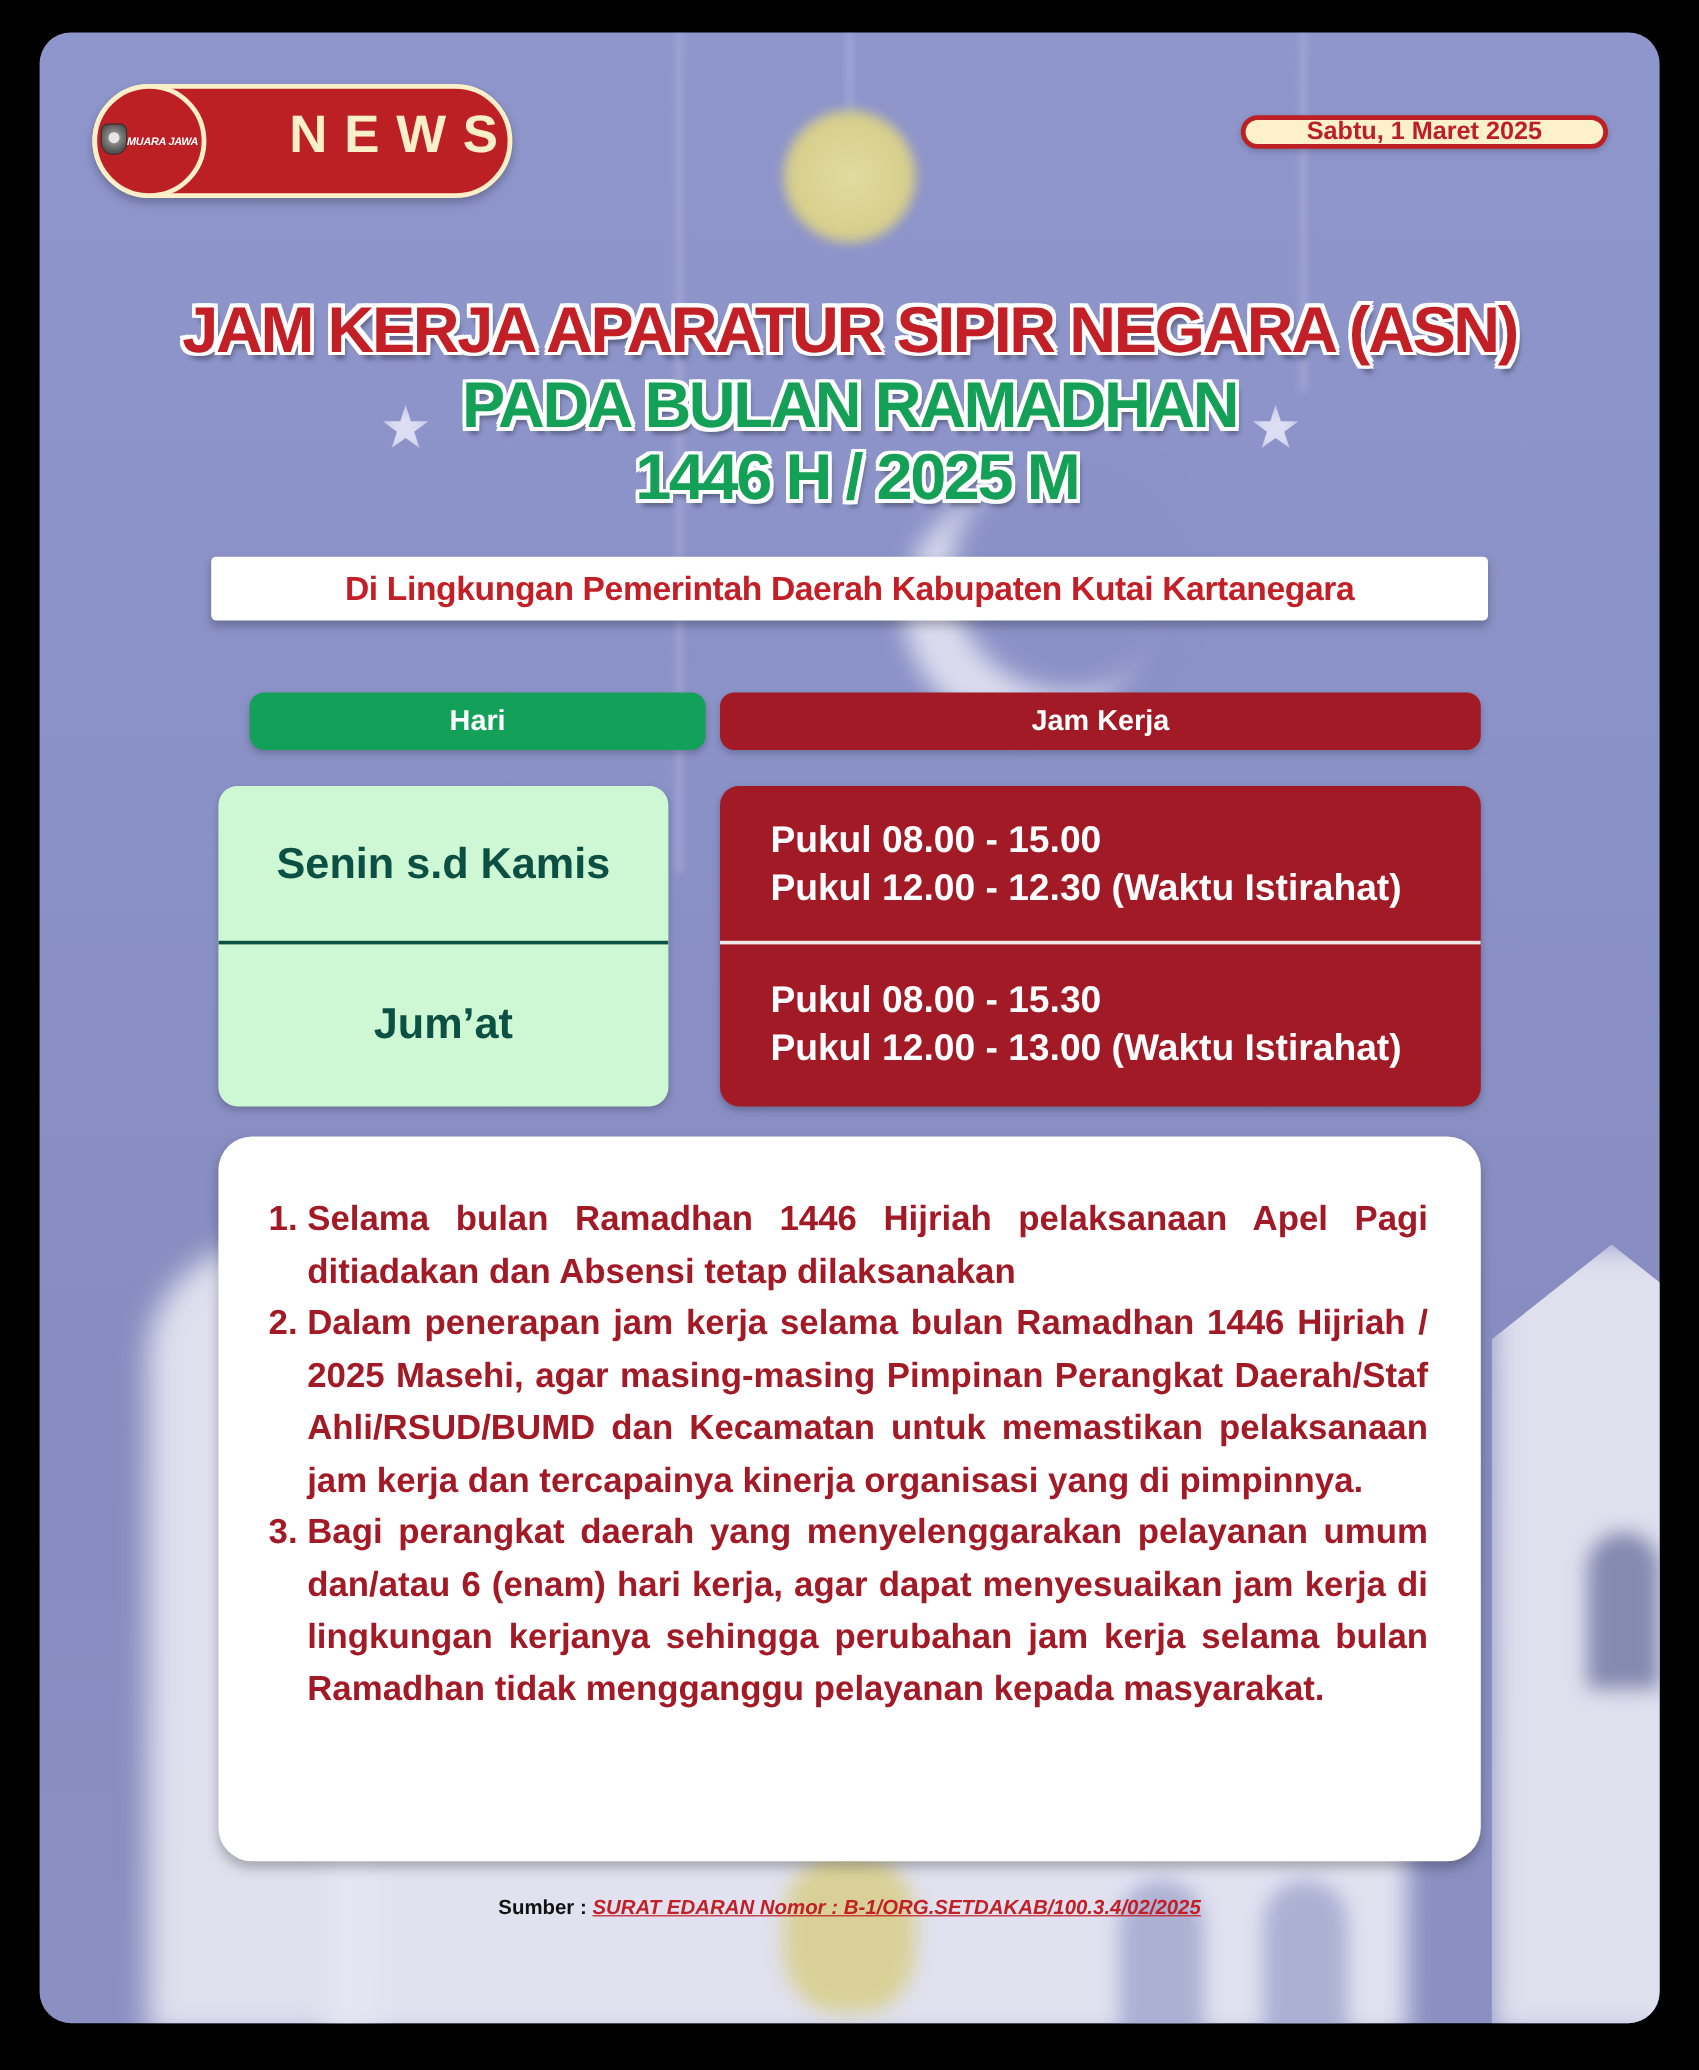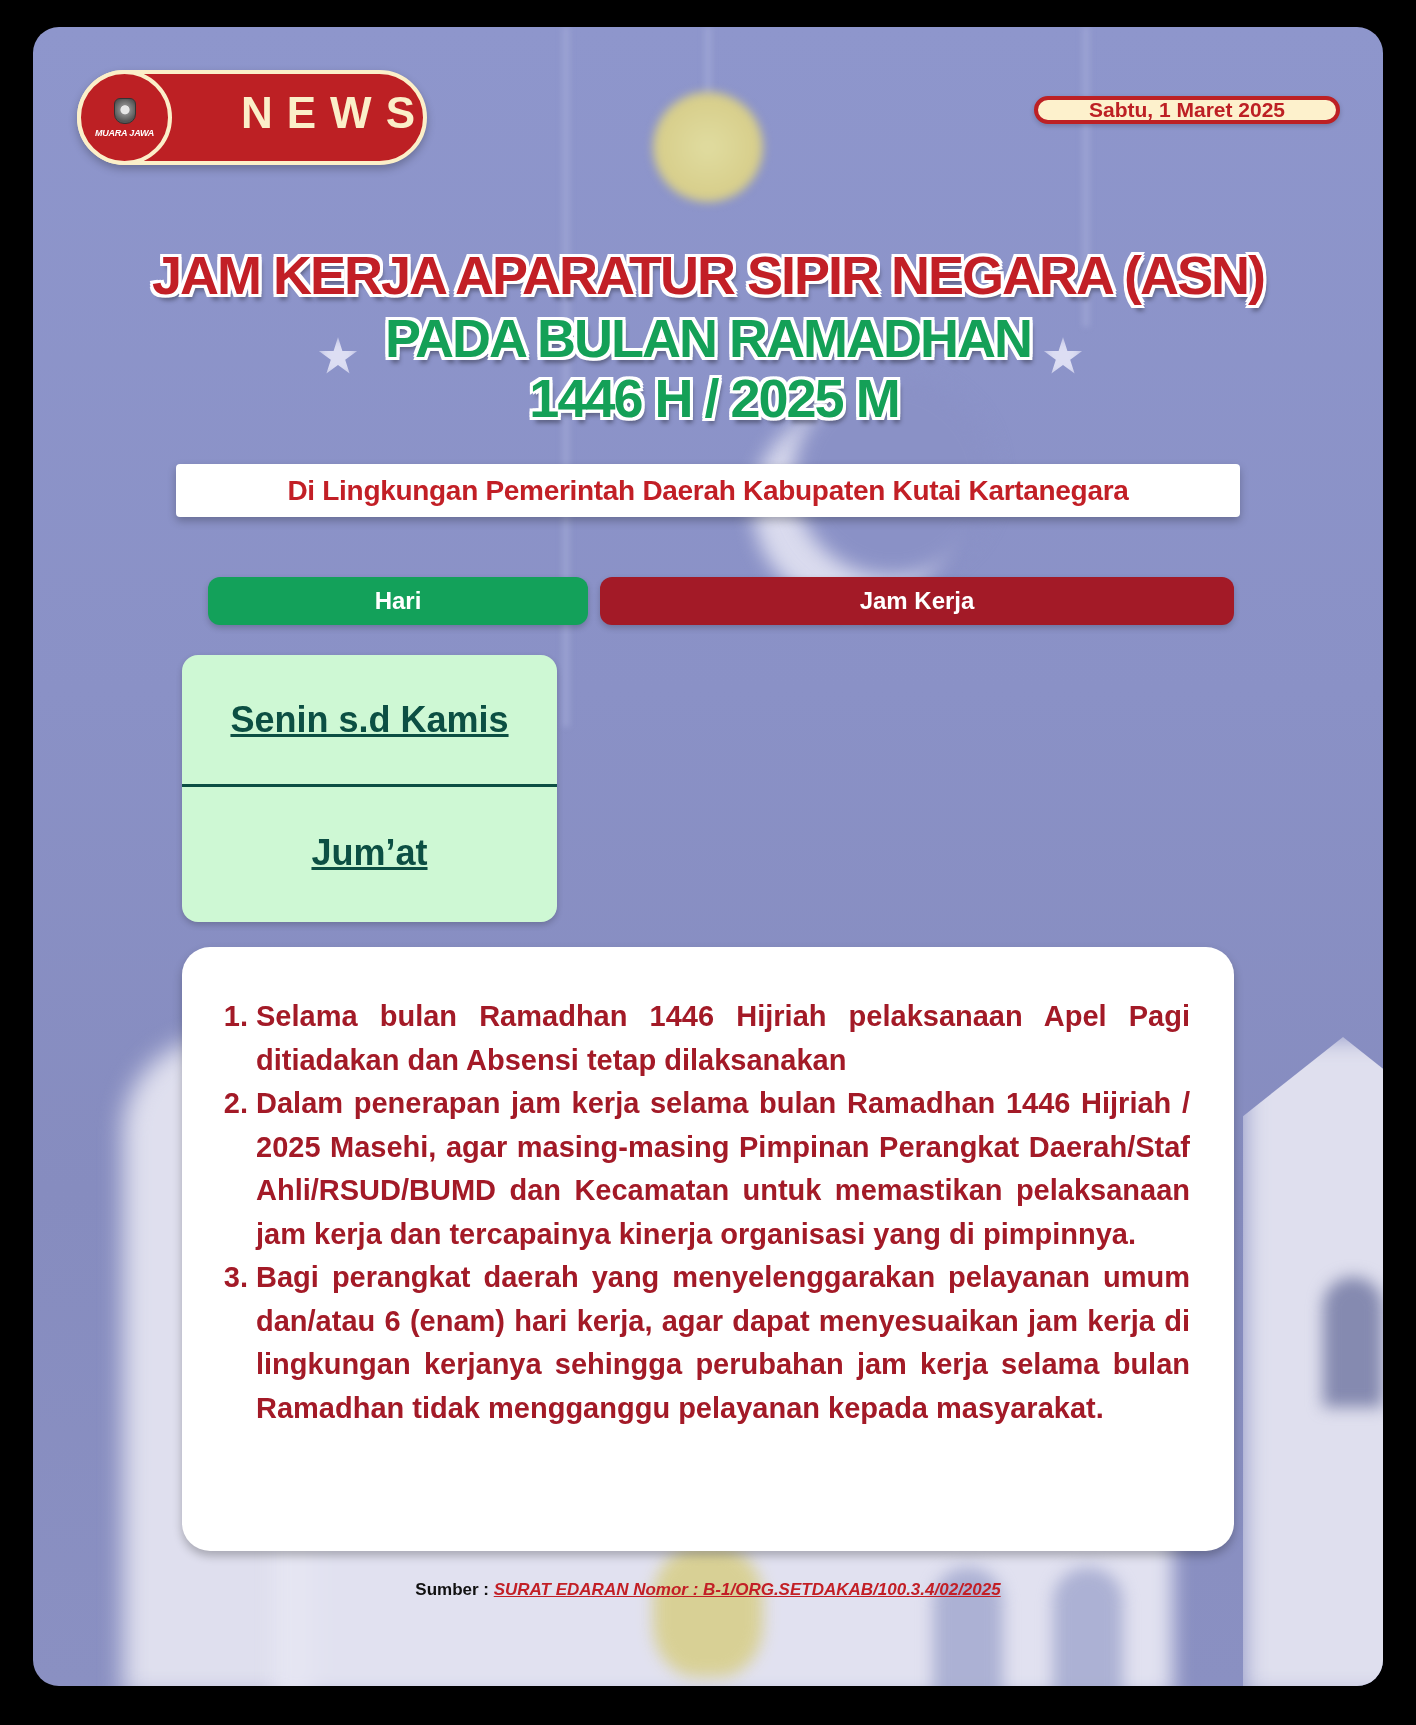--- a/index.html
+++ b/index.html
@@ -39,21 +39,21 @@
 
   
   .news-badge {
     position: absolute; left: 44px; top: 43px; width: 350px; height: 95px;
     background: #bd2024; border: 4px solid #fbefc9; border-radius: 48px;
     box-shadow: 0 4px 8px rgba(0,0,0,.25);
   }
   .logo-circle {
     position: absolute; left: -4px; top: -4px; width: 95px; height: 95px; border-radius: 50%;
     background: #bd2024; border: 4px solid #fbefc9;
-    display: flex; flex-direction: column; align-items: center; justify-content: center;
+    display: flex; flex-direction: row; align-items: center; justify-content: center;
   }
   .logo-emblem { width: 22px; height: 26px; border-radius: 6px 6px 10px 10px;
     background: radial-gradient(circle at 50% 45%, #e6e6e6 0 25%, #888 30%, #555 70%); border: 1px solid #333; margin-bottom: 4px; }
   .logo-text { color: #fff; font-family: "Liberation Sans", sans-serif; font-weight: bold; font-style: italic;
     font-size: 9px; letter-spacing: -0.2px; }
   .news-text { position: absolute; left: 120px; top: 14px; color: #fbefc9;
     font-family: "Liberation Sans", sans-serif; font-weight: bold; font-size: 44px; letter-spacing: 14px; margin-left: 40px; }
 
   .date-pill {
     position: absolute; left: 1001px; top: 69px; width: 306px; height: 28px;
@@ -84,21 +84,21 @@
   .hdr { position: absolute; top: 550px; height: 48px; border-radius: 12px;
     display: flex; align-items: center; justify-content: center;
     color: #fff; font-family: "Liberation Sans", sans-serif; font-weight: bold; font-size: 24px;
     box-shadow: 0 3px 6px rgba(0,0,0,.2); }
   .hdr-day { left: 135px; width: 380px; background: #13a15a; margin-left: 40px; }
   .hdr-hours { left: 567px; width: 634px; background: #a31a27; }
 
   .days-box { position: absolute; left: 149px; top: 628px; width: 375px; height: 267px;
     background: #cef8d4; border-radius: 16px; box-shadow: 0 3px 6px rgba(0,0,0,.2); overflow: hidden; }
   .day-row { height: 132px; display: flex; align-items: center; justify-content: center;
-    color: #0c4f43; font-family: "Liberation Sans", sans-serif; font-weight: bold; font-size: 36px; text-decoration: underline; }
+    color: #0c4f43; font-family: "Liberation Sans", sans-serif; font-weight: bold; font-size: 36px; }
   .day-row.first { border-bottom: 3px solid #0c4f43; }
 
   .hours-box { position: absolute; left: 567px; top: 628px; width: 634px; height: 267px;
     background: #a31a27; border-radius: 16px; box-shadow: 0 3px 6px rgba(0,0,0,.25); overflow: hidden; }
   .hour-row { height: 132px; padding-left: 42px; display: flex; flex-direction: column; justify-content: center;
     color: #fff; font-family: "Liberation Sans", sans-serif; font-weight: bold; font-size: 31px; line-height: 40px; }
   .hour-row.first { border-bottom: 3px solid #f3e6e6; }
 
   
   .notes { position: absolute; left: 149px; top: 920px; width: 1052px; height: 604px;
@@ -153,20 +153,30 @@
   <div class="sub-pill">Di Lingkungan Pemerintah Daerah Kabupaten Kutai Kartanegara</div>
 
   <div class="hdr hdr-day">Hari</div>
   <div class="hdr hdr-hours">Jam Kerja</div>
 
   <div class="days-box">
     <div class="day-row first">Senin s.d Kamis</div>
     <div class="day-row">Jum’at</div>
   </div>
 
+  <div class="hours-box">
+    <div class="hour-row first">
+      <span>Pukul 08.00 - 15.00</span>
+      <span>Pukul 12.00 - 12.30 (Waktu Istirahat)</span>
+    </div>
+    <div class="hour-row">
+      <span>Pukul 08.00 - 15.30</span>
+      <span>Pukul 12.00 - 13.00 (Waktu Istirahat)</span>
+    </div>
+  </div>
 
   <div class="notes">
     <ol>
       <li>
         <span class="num">1.</span>
         <span class="txt">Selama bulan Ramadhan 1446 Hijriah pelaksanaan Apel Pagi ditiadakan dan  Absensi tetap dilaksanakan</span>
       </li>
       <li>
         <span class="num">2.</span>
         <span class="txt">Dalam penerapan jam kerja selama bulan Ramadhan 1446 Hijriah / 2025 Masehi,  agar masing-masing Pimpinan Perangkat Daerah/Staf Ahli/RSUD/BUMD dan  Kecamatan untuk memastikan pelaksanaan jam kerja dan tercapainya kinerja  organisasi yang di pimpinnya.</span>

